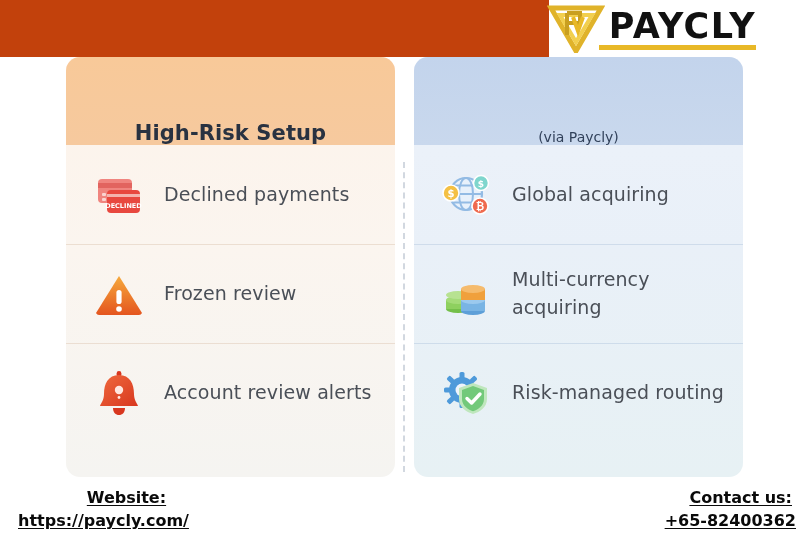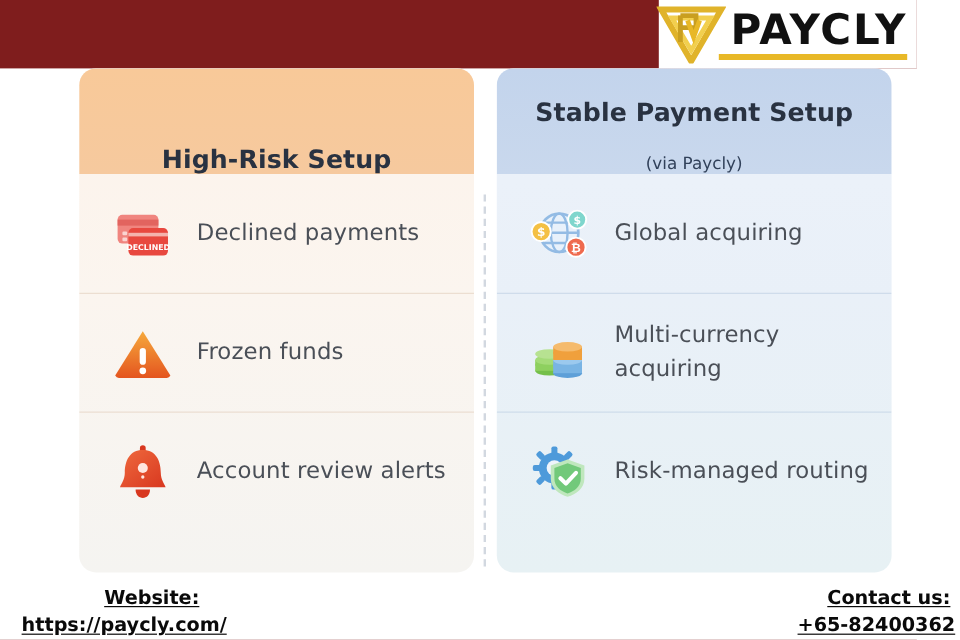--- a/index.html
+++ b/index.html
@@ -9,21 +9,21 @@
     height: 533px;
     overflow: hidden;
     background: #ffffff;
     font-family: "Liberation Sans", sans-serif;
   }
 
   #page {
     position: relative;
     width: 764px;
     height: 533px;
-    background: #7f1d1d;
+    background: #c2410c;
   }
 
   
   .brand-bar {
     position: absolute;
     top: 0;
     right: 0;
     width: 215px;
     height: 57px;
     display: flex;
@@ -218,21 +218,21 @@
                 <linearGradient id="gWarn" x1="0" y1="0" x2="0" y2="1">
                   <stop offset="0" stop-color="#f6a93c"></stop>
                   <stop offset="1" stop-color="#e4551f"></stop>
                 </linearGradient>
               </defs>
               <path d="M27 9 L50 46 A4 4 0 0 1 47 48 L7 48 A4 4 0 0 1 4 46 Z" fill="url(#gWarn)"></path>
               <rect x="24.4" y="23" width="5.2" height="14" rx="2.6" fill="#ffffff"></rect>
               <circle cx="27" cy="42" r="2.8" fill="#ffffff"></circle>
             </svg>
           </span>
-          <span class="row-label">Frozen funds</span>
+          <span class="row-label">Frozen review</span>
         </div>
 
         <div class="row">
           <span class="row-icon">
             <svg viewBox="0 0 54 54" width="54" height="54" aria-hidden="true">
               <defs>
                 <linearGradient id="gBell" x1="0" y1="0" x2="1" y2="1">
                   <stop offset="0" stop-color="#ef6a3e"></stop>
                   <stop offset="1" stop-color="#d8371f"></stop>
                 </linearGradient>
@@ -247,21 +247,20 @@
           <span class="row-label">Account review alerts</span>
         </div>
 
       </div>
     </div>
 
     <div class="divider"></div>
 
     <div class="card card-right">
       <div class="card-header">
-        <div class="card-title">Stable Payment Setup</div>
         <div class="card-subtitle">(via Paycly)</div>
       </div>
       <div class="rows">
 
         <div class="row">
           <span class="row-icon">
             <svg viewBox="0 0 54 54" width="54" height="54" aria-hidden="true">
               <circle cx="26" cy="26" r="16" fill="#e8f1fb" stroke="#93bbe4" stroke-width="2.2"></circle>
               <ellipse cx="26" cy="26" rx="7" ry="16" fill="none" stroke="#93bbe4" stroke-width="2"></ellipse>
               <path d="M10 26 H42 M12.5 17.5 H39.5 M12.5 34.5 H39.5" stroke="#93bbe4" stroke-width="2" fill="none"></path>

